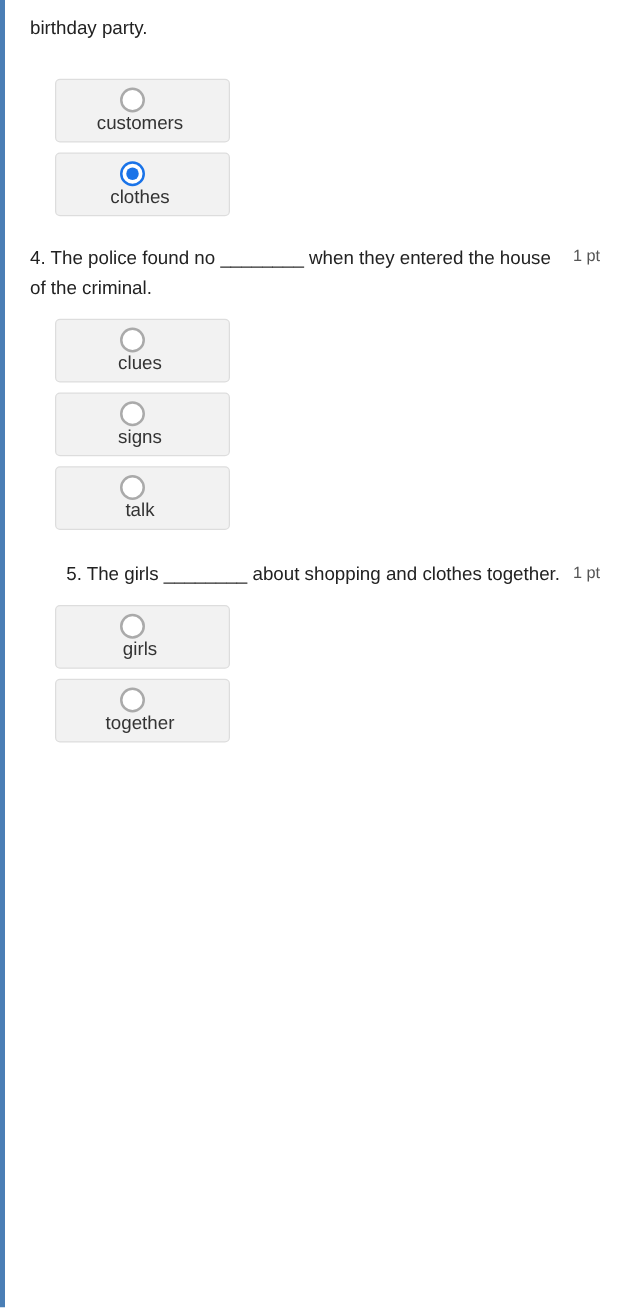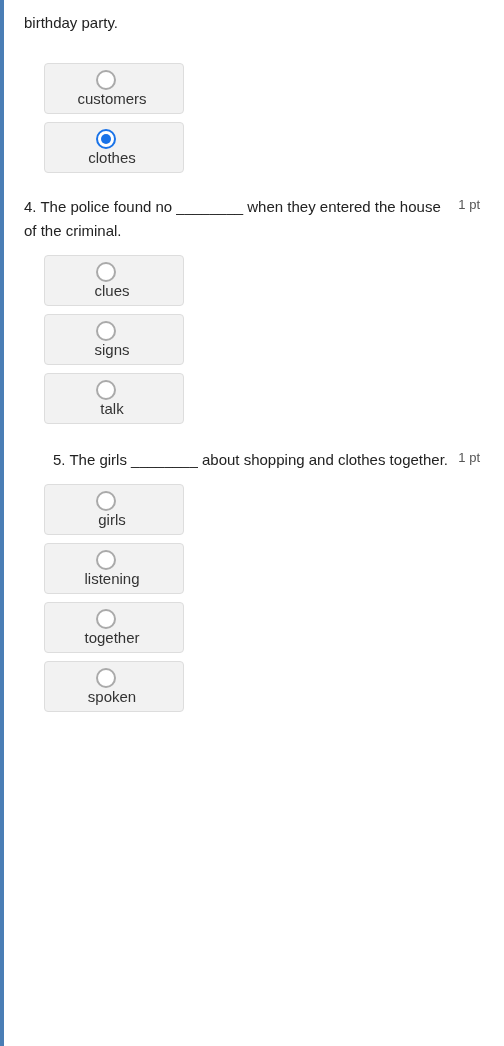--- a/index.html
+++ b/index.html
@@ -204,31 +204,19 @@
     <ul class="options-list">
       <li class="option-item">
         <div class="option-box">
           <div class="radio-outer"></div>
           <span class="option-label">girls</span>
         </div>
       </li>
       <li class="option-item">
         <div class="option-box">
           <div class="radio-outer"></div>
-          <span class="option-label">listening</span>
-        </div>
-      </li>
-      <li class="option-item">
-        <div class="option-box">
-          <div class="radio-outer"></div>
           <span class="option-label">together</span>
-        </div>
-      </li>
-      <li class="option-item">
-        <div class="option-box">
-          <div class="radio-outer"></div>
-          <span class="option-label">spoken</span>
         </div>
       </li>
     </ul>
   </div>
 
 </div>
 
 </body></html>

